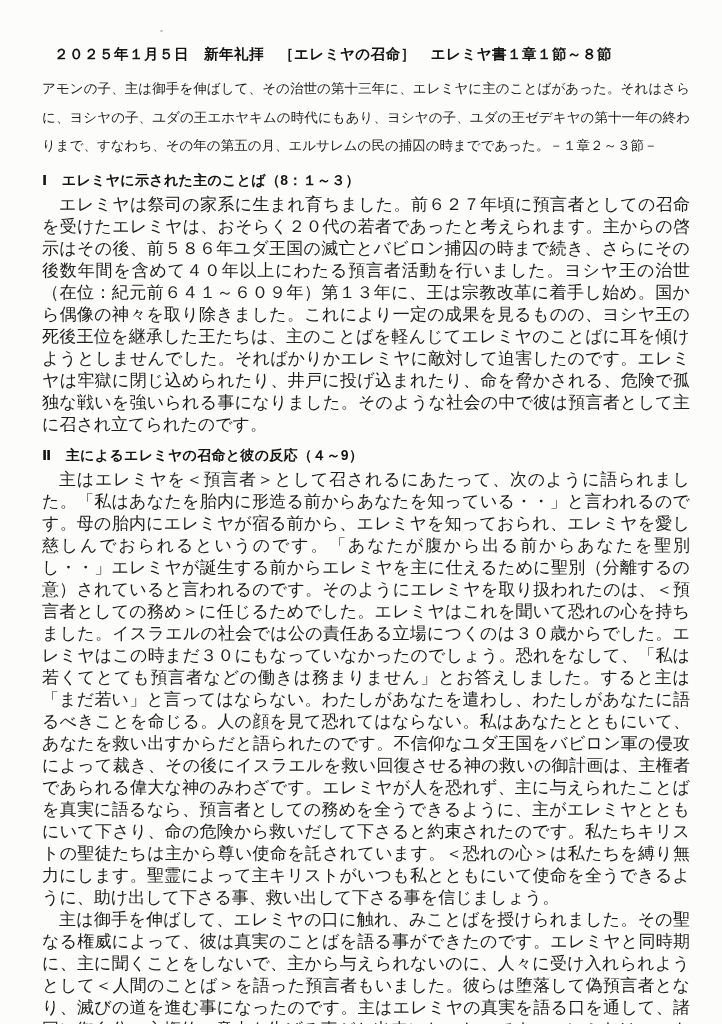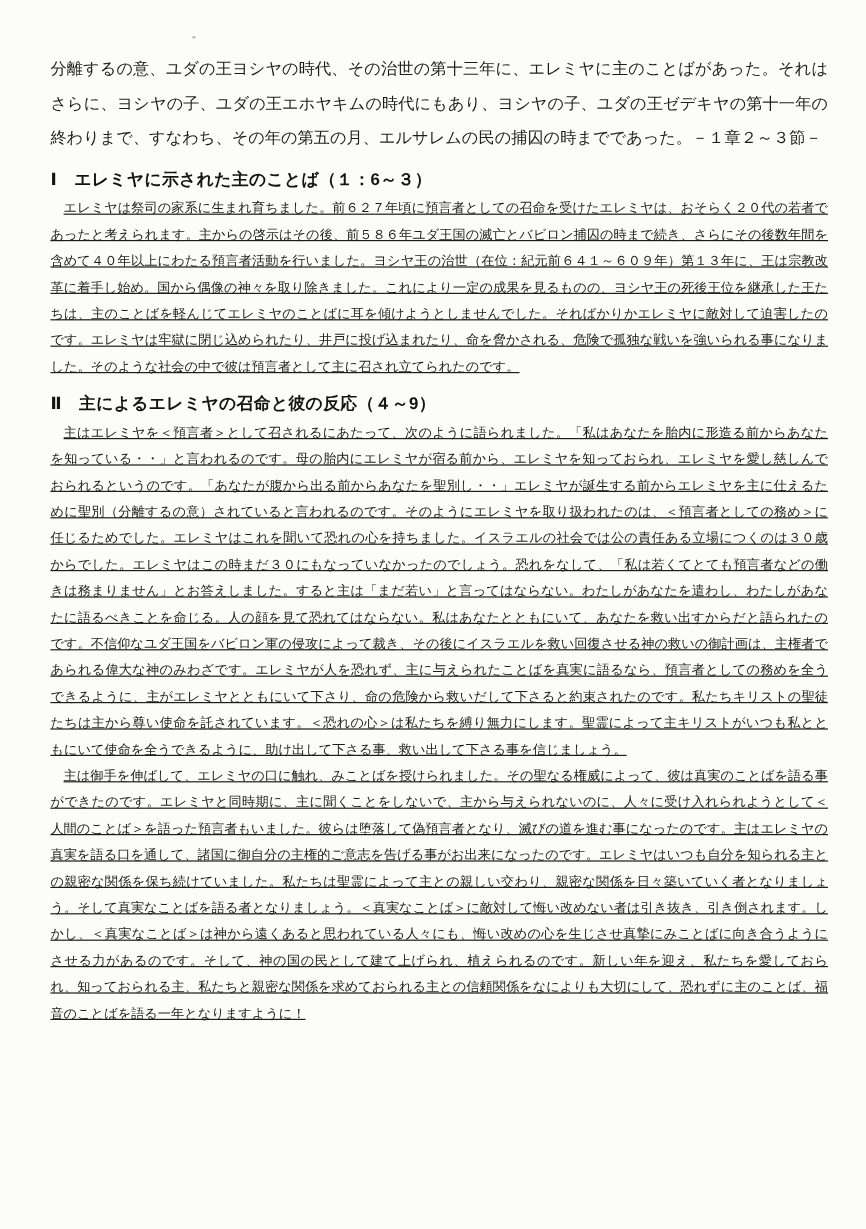--- a/index.html
+++ b/index.html
@@ -38,50 +38,50 @@
     font-family: "Liberation Sans", "DejaVu Sans", sans-serif;
     font-weight: bold;
     font-size: 14px;
     line-height: 20px;
     letter-spacing: 0.3px;
     color: #141414;
     margin: 9px 0 4px 0;
   }
   .section-body {
     font-family: "Liberation Serif", "DejaVu Serif", serif;
-    font-size: 11px;
+    font-size: 17px;
     line-height: 22px;
     text-align: justify;
     text-indent: 1em;
     margin: 0;
-    text-decoration: underline;
   }
   
   .scan-speck {
     position: absolute;
     top: 30px;
     left: 160px;
     width: 3px;
     height: 2px;
     background: #9a9a96;
     border-radius: 50%;
     opacity: 0.6;
   }
 </style>
 </head>
 <body>
 
 <div class="page">
   <span class="scan-speck"></span>
 
+  <h1 class="doc-title">２０２５年１月５日　新年礼拝　［エレミヤの召命］　エレミヤ書１章１節～８節</h1>
 
-  <p class="scripture">分離するの意、ユダの王ヨシヤの時代、その治世の第十三年に、エレミヤに主のことばがあった。それはさらに、ヨシヤの子、ユダの王エホヤキムの時代にもあり、ヨシヤの子、ユダの王ゼデキヤの第十一年の終わりまで、すなわち、その年の第五の月、エルサレムの民の捕囚の時までであった。－１章２～３節－</p>
+  <p class="scripture">アモンの子、主は御手を伸ばして、その治世の第十三年に、エレミヤに主のことばがあった。それはさらに、ヨシヤの子、ユダの王エホヤキムの時代にもあり、ヨシヤの子、ユダの王ゼデキヤの第十一年の終わりまで、すなわち、その年の第五の月、エルサレムの民の捕囚の時までであった。－１章２～３節－</p>
 
   <section>
-    <h2 class="section-heading">Ⅰ　エレミヤに示された主のことば（１：6～３）</h2>
+    <h2 class="section-heading">Ⅰ　エレミヤに示された主のことば（8：１～３）</h2>
     <p class="section-body">エレミヤは祭司の家系に生まれ育ちました。前６２７年頃に預言者としての召命を受けたエレミヤは、おそらく２０代の若者であったと考えられます。主からの啓示はその後、前５８６年ユダ王国の滅亡とバビロン捕囚の時まで続き、さらにその後数年間を含めて４０年以上にわたる預言者活動を行いました。ヨシヤ王の治世（在位：紀元前６４１～６０９年）第１３年に、王は宗教改革に着手し始め。国から偶像の神々を取り除きました。これにより一定の成果を見るものの、ヨシヤ王の死後王位を継承した王たちは、主のことばを軽んじてエレミヤのことばに耳を傾けようとしませんでした。そればかりかエレミヤに敵対して迫害したのです。エレミヤは牢獄に閉じ込められたり、井戸に投げ込まれたり、命を脅かされる、危険で孤独な戦いを強いられる事になりました。そのような社会の中で彼は預言者として主に召され立てられたのです。</p>
   </section>
 
   <section>
     <h2 class="section-heading">Ⅱ　主によるエレミヤの召命と彼の反応（４～9）</h2>
     <p class="section-body">主はエレミヤを＜預言者＞として召されるにあたって、次のように語られました。「私はあなたを胎内に形造る前からあなたを知っている・・」と言われるのです。母の胎内にエレミヤが宿る前から、エレミヤを知っておられ、エレミヤを愛し慈しんでおられるというのです。「あなたが腹から出る前からあなたを聖別し・・」エレミヤが誕生する前からエレミヤを主に仕えるために聖別（分離するの意）されていると言われるのです。そのようにエレミヤを取り扱われたのは、＜預言者としての務め＞に任じるためでした。エレミヤはこれを聞いて恐れの心を持ちました。イスラエルの社会では公の責任ある立場につくのは３０歳からでした。エレミヤはこの時まだ３０にもなっていなかったのでしょう。恐れをなして、「私は若くてとても預言者などの働きは務まりません」とお答えしました。すると主は「まだ若い」と言ってはならない。わたしがあなたを遣わし、わたしがあなたに語るべきことを命じる。人の顔を見て恐れてはならない。私はあなたとともにいて、あなたを救い出すからだと語られたのです。不信仰なユダ王国をバビロン軍の侵攻によって裁き、その後にイスラエルを救い回復させる神の救いの御計画は、主権者であられる偉大な神のみわざです。エレミヤが人を恐れず、主に与えられたことばを真実に語るなら、預言者としての務めを全うできるように、主がエレミヤとともにいて下さり、命の危険から救いだして下さると約束されたのです。私たちキリストの聖徒たちは主から尊い使命を託されています。＜恐れの心＞は私たちを縛り無力にします。聖霊によって主キリストがいつも私とともにいて使命を全うできるように、助け出して下さる事、救い出して下さる事を信じましょう。</p>
   </section>
 
   <section>
     <p class="section-body">主は御手を伸ばして、エレミヤの口に触れ、みことばを授けられました。その聖なる権威によって、彼は真実のことばを語る事ができたのです。エレミヤと同時期に、主に聞くことをしないで、主から与えられないのに、人々に受け入れられようとして＜人間のことば＞を語った預言者もいました。彼らは堕落して偽預言者となり、滅びの道を進む事になったのです。主はエレミヤの真実を語る口を通して、諸国に御自分の主権的ご意志を告げる事がお出来になったのです。エレミヤはいつも自分を知られる主との親密な関係を保ち続けていました。私たちは聖霊によって主との親しい交わり、親密な関係を日々築いていく者となりましょう。そして真実なことばを語る者となりましょう。＜真実なことば＞に敵対して悔い改めない者は引き抜き、引き倒されます。しかし、＜真実なことば＞は神から遠くあると思われている人々にも、悔い改めの心を生じさせ真摯にみことばに向き合うようにさせる力があるのです。そして、神の国の民として建て上げられ、植えられるのです。新しい年を迎え、私たちを愛しておられ、知っておられる主、私たちと親密な関係を求めておられる主との信頼関係をなによりも大切にして、恐れずに主のことば、福音のことばを語る一年となりますように！</p>

